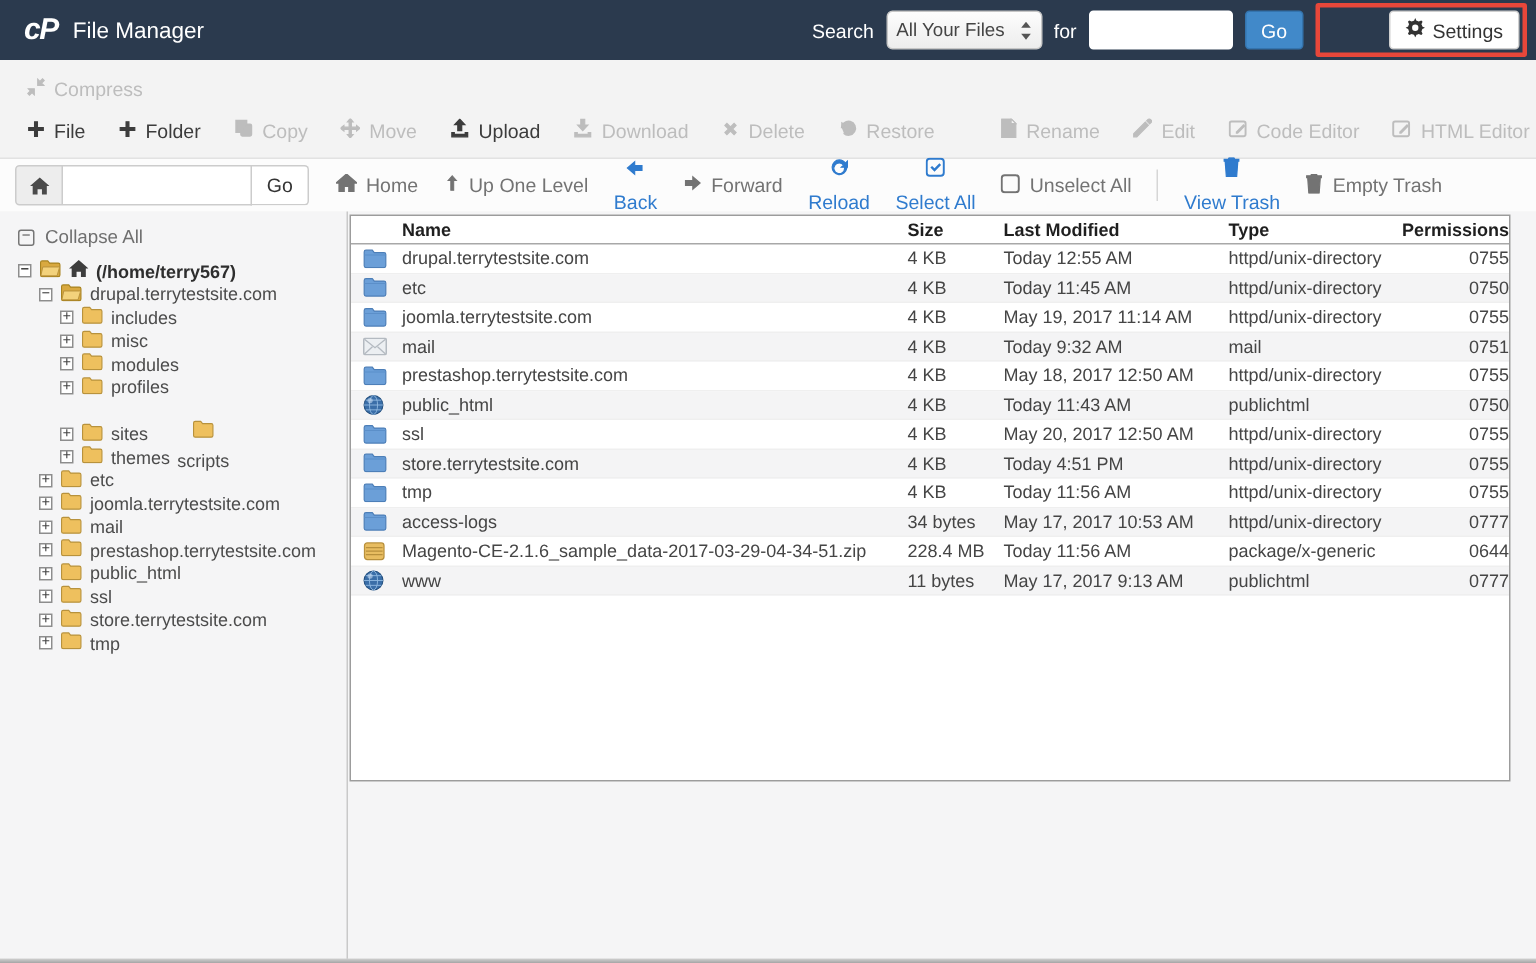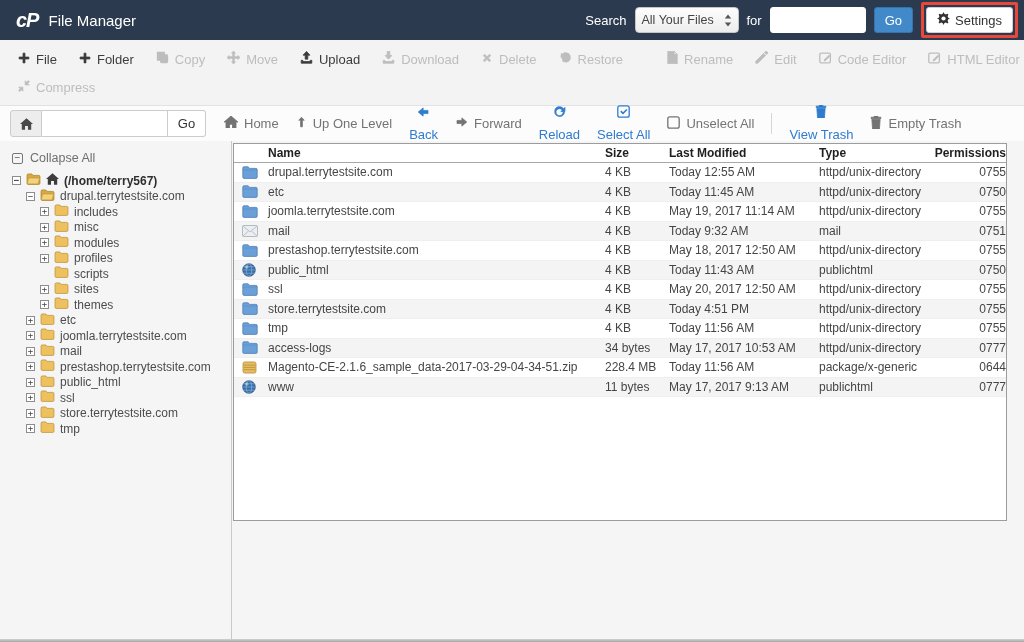--- a/index.html
+++ b/index.html
@@ -10,21 +10,21 @@
   .app-header { height:40px; background:#2b3a4e; display:flex; align-items:center; justify-content:space-between; padding:0 6px 0 16px; }
   .brand { display:flex; align-items:center; gap:10px; }
   .cp-logo { color:#fff; font-weight:bold; font-style:italic; font-size:20px; letter-spacing:-1px; }
   .app-title { color:#fff; font-size:15px; }
   .search-area { display:flex; align-items:center; gap:8px; color:#fff; font-size:13px; }
   .select-box { height:26px; width:104px; background:linear-gradient(#fdfdfd,#ededed); border:1px solid #c6c6c6; border-radius:4px; display:flex; align-items:center; justify-content:space-between; padding:0 6px; color:#444; font-size:12.5px; cursor:pointer; }
   .stepper svg { display:block; }
   .search-input { height:26px; width:96px; border:1px solid #fff; border-radius:3px; padding:0 6px; font-size:13px; }
   .btn-go { height:26px; padding:0 10px; background:#4189c9; border:1px solid #3474ae; border-radius:3px; color:#fff; font-size:13px; cursor:pointer; }
   .annotation { border:3px solid #e8473a; border-radius:2px; padding:2px; }
-  .btn-settings { height:26px; padding:0 10px; background:#fff; border:1px solid #cfcfcf; border-radius:3px; color:#333; font-size:13px; display:flex; align-items:center; gap:5px; cursor:pointer; }
+  .btn-settings { height:26px; padding:0 10px; background:#fff; border:1px solid #cfcfcf; border-radius:3px; color:#333; font-size:13px; display:flex; align-items:center; gap:5px; cursor:pointer;margin-left:44px; }
   .btn-settings svg { fill:#333; }
 
   
   .toolbar { background:#f3f3f3; border-bottom:1px solid #e2e2e2; padding:7px 0 6px 18px; }
   .toolbar-row { display:flex; align-items:center; height:24px; }
   .toolbar-row + .toolbar-row { margin-top:4px; }
   .tb-item { display:inline-flex; align-items:center; gap:6px; font-size:13px; color:#3c3c3c; margin-right:22px; cursor:pointer; white-space:nowrap; }
   .tb-item svg { fill:currentColor; stroke:currentColor; }
   .tb-item.disabled { color:#bdbdbd; cursor:default; }
   .tb-sep { width:1px; height:19px; background:#d6d6d6; margin-right:22px; }
@@ -98,20 +98,28 @@
               <path d="M8 0l1 2.2a6 6 0 0 1 1.8.75L13 2l1 1-.95 2.2a6 6 0 0 1 .75 1.8L16 8l-2.2 1a6 6 0 0 1-.75 1.8L14 13l-1 1-2.2-.95a6 6 0 0 1-1.8.75L8 16l-1-2.2a6 6 0 0 1-1.8-.75L3 14l-1-1 .95-2.2a6 6 0 0 1-.75-1.8L0 8l2.2-1a6 6 0 0 1 .75-1.8L2 3l1-1 2.2.95A6 6 0 0 1 7 2.2z"></path>
               <circle cx="8" cy="8" r="2.6" fill="#fff"></circle>
             </svg></span>
         <span>Settings</span>
       </button>
     </div>
   </div>
 </div>
 
 <div class="toolbar">
+  <div class="toolbar-row" id="toolbar-row2">
+      <span class="tb-item disabled">
+        <span><svg width="12" height="12" viewBox="0 0 16 16" stroke="none">
+            <path d="M15 6.5H9.5V1l2 2L13.8.7 15.3 2.2 13 4.5zM1 9.5h5.5V15l-2-2-2.3 2.3L.7 13.8 3 11.5z"></path>
+          </svg></span>
+        <span>Compress</span>
+      </span>
+    </div>
   <div class="toolbar-row" id="toolbar-row1">
       <span class="tb-item">
         <span><svg width="12" height="12" viewBox="0 0 16 16">
             <path d="M6.7 1.5h2.6v5.2h5.2v2.6H9.3v5.2H6.7V9.3H1.5V6.7h5.2z"></path>
           </svg></span>
         <span>File</span>
       </span>
       <span class="tb-item">
         <span><svg width="12" height="12" viewBox="0 0 16 16">
             <path d="M6.7 1.5h2.6v5.2h5.2v2.6H9.3v5.2H6.7V9.3H1.5V6.7h5.2z"></path>
@@ -180,28 +188,20 @@
         <span>Code Editor</span>
       </span>
       <span class="tb-item disabled">
         <span><svg width="13" height="13" viewBox="0 0 16 16">
             <rect x="1" y="2.5" width="13" height="12" rx="1.5" fill="none" stroke-width="1.6"></rect>
             <path d="M6 10.8L12.3 4.5l1.7 1.7L7.7 12.5H6z" stroke="none"></path>
           </svg></span>
         <span>HTML Editor</span>
       </span>
       <span class="tb-sep"></span>
-    </div>
-  <div class="toolbar-row" id="toolbar-row2">
-      <span class="tb-item disabled">
-        <span><svg width="12" height="12" viewBox="0 0 16 16" stroke="none">
-            <path d="M15 6.5H9.5V1l2 2L13.8.7 15.3 2.2 13 4.5zM1 9.5h5.5V15l-2-2-2.3 2.3L.7 13.8 3 11.5z"></path>
-          </svg></span>
-        <span>Compress</span>
-      </span>
     </div>
 </div>
 
 <div class="navbar">
   <div class="path-group">
     <span class="path-addon">
         <svg width="13" height="12" viewBox="0 0 16 14">
           <path d="M8 0l8 7h-2.2v7H9.8V9.6H6.2V14H2.2V7H0z"></path>
         </svg>
       </span>
@@ -315,21 +315,21 @@
             </svg></span>
           <span>modules</span>
         </div>
         <div class="tree-row" style="padding-left: 40px;">
           <span class="expander">+</span>
           <span><svg width="15" height="12" viewBox="0 0 16 13">
               <path d="M1 2.2c0-.7.5-1.2 1.2-1.2h4l1.3 1.6h6.3c.7 0 1.2.5 1.2 1.2v7.4c0 .7-.5 1.2-1.2 1.2H2.2c-.7 0-1.2-.5-1.2-1.2z" fill="#eec05e" stroke="#b8923c" stroke-width=".8"></path>
             </svg></span>
           <span>profiles</span>
         </div>
-        <div class="tree-row" style="padding-left: 40px;">
+        <div class="tree-row" style="padding-left: 40px; flex-direction: column;">
           <span class="expander hidden"></span>
           <span><svg width="15" height="12" viewBox="0 0 16 13">
               <path d="M1 2.2c0-.7.5-1.2 1.2-1.2h4l1.3 1.6h6.3c.7 0 1.2.5 1.2 1.2v7.4c0 .7-.5 1.2-1.2 1.2H2.2c-.7 0-1.2-.5-1.2-1.2z" fill="#eec05e" stroke="#b8923c" stroke-width=".8"></path>
             </svg></span>
           <span>scripts</span>
         </div>
         <div class="tree-row" style="padding-left: 40px;">
           <span class="expander">+</span>
           <span><svg width="15" height="12" viewBox="0 0 16 13">
               <path d="M1 2.2c0-.7.5-1.2 1.2-1.2h4l1.3 1.6h6.3c.7 0 1.2.5 1.2 1.2v7.4c0 .7-.5 1.2-1.2 1.2H2.2c-.7 0-1.2-.5-1.2-1.2z" fill="#eec05e" stroke="#b8923c" stroke-width=".8"></path>

